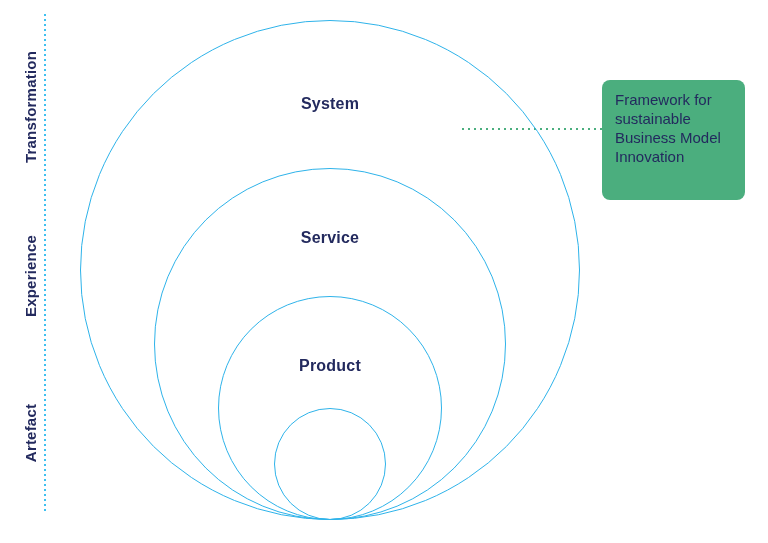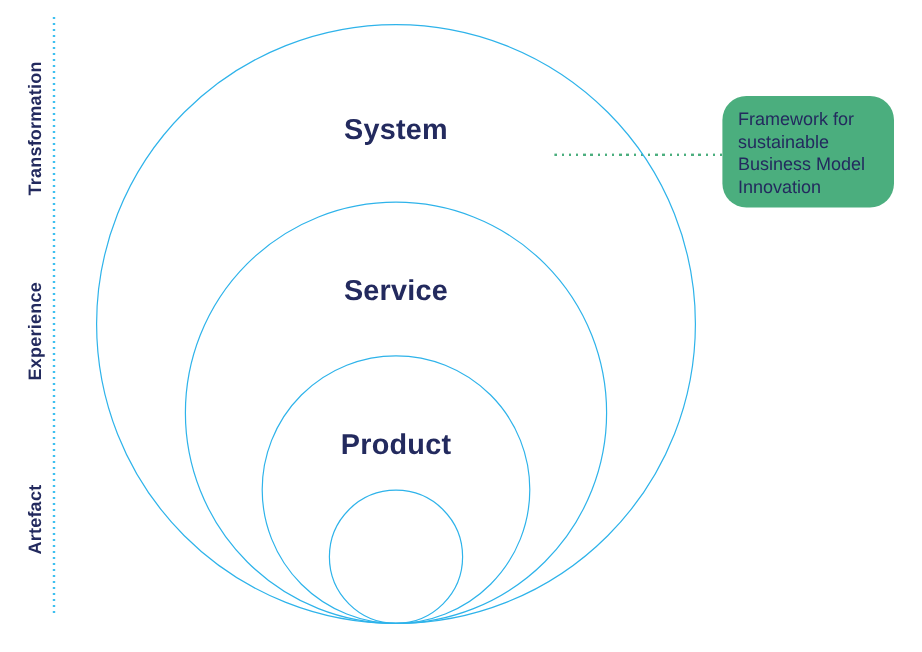--- a/index.html
+++ b/index.html
@@ -27,21 +27,21 @@
   .circle-system  { left: 80px;  top: 20px;  width: 500px; height: 500px; }
   .circle-service { left: 154px; top: 168px; width: 352px; height: 352px; }
   .circle-product { left: 218px; top: 296px; width: 224px; height: 224px; }
   .circle-symbol  { left: 274px; top: 408px; width: 112px; height: 112px; }
 
   .circle-label {
     position: absolute;
     left: 330px;
     transform: translateX(-50%);
     color: var(--navy);
-    font-size: 24px;
+    font-size: 16px;
     font-weight: 600;
     letter-spacing: 0.2px;
     white-space: nowrap;
   }
   .label-system  { top: 95px; }
   .label-service { top: 229px; }
   .label-product { top: 357px; }
   .label-symbol  { top: 452px; }
 
   
@@ -83,24 +83,24 @@
       transparent 2px, transparent 6px
     );
     z-index: 0;
   }
   .circle { z-index: 1; }
   .annotation-box {
     position: absolute;
     left: 602px;
     top: 80px;
     width: 143px;
-    height: 93px;
+    height: 120px;
     box-sizing: border-box;
     background: var(--green);
-    border-radius: 20px;
+    border-radius: 8px;
     padding: 10px 13px;
     color: var(--navy);
     font-size: 15px;
     font-weight: 500;
     line-height: 19px;
     z-index: 2;
   }
 </style>
 </head>
 <body>

